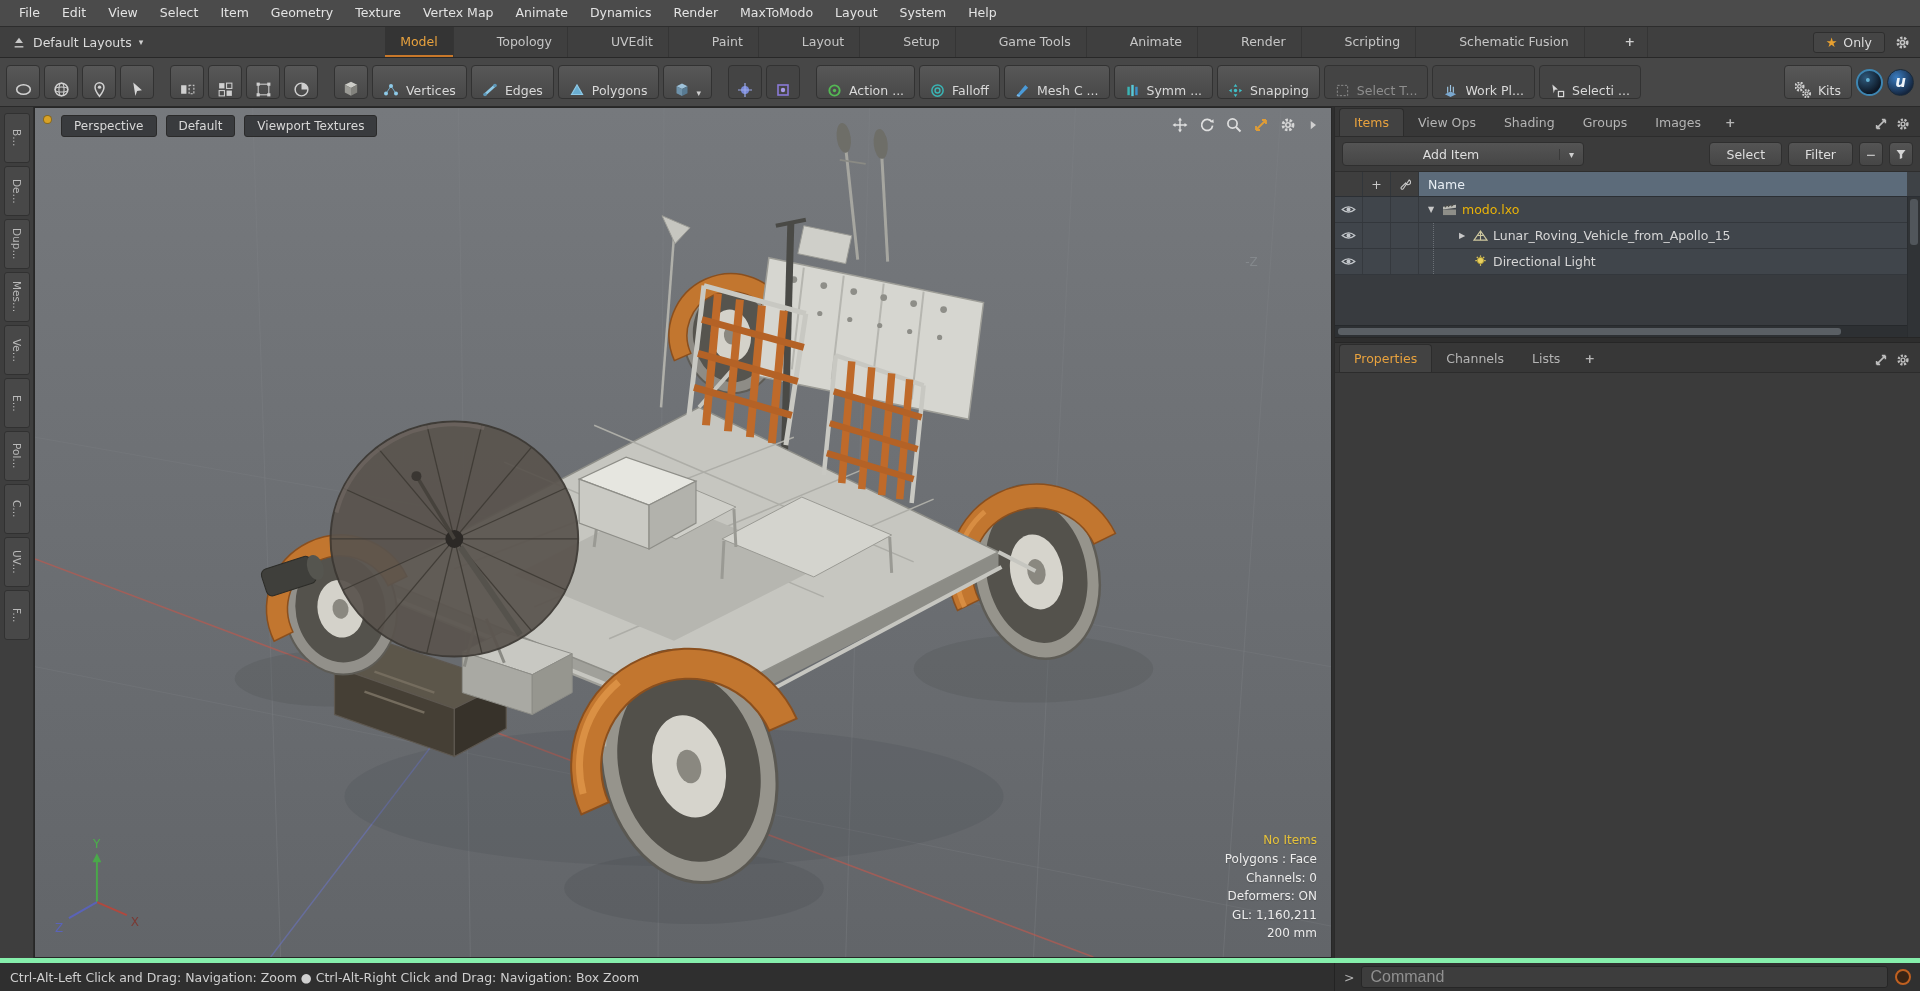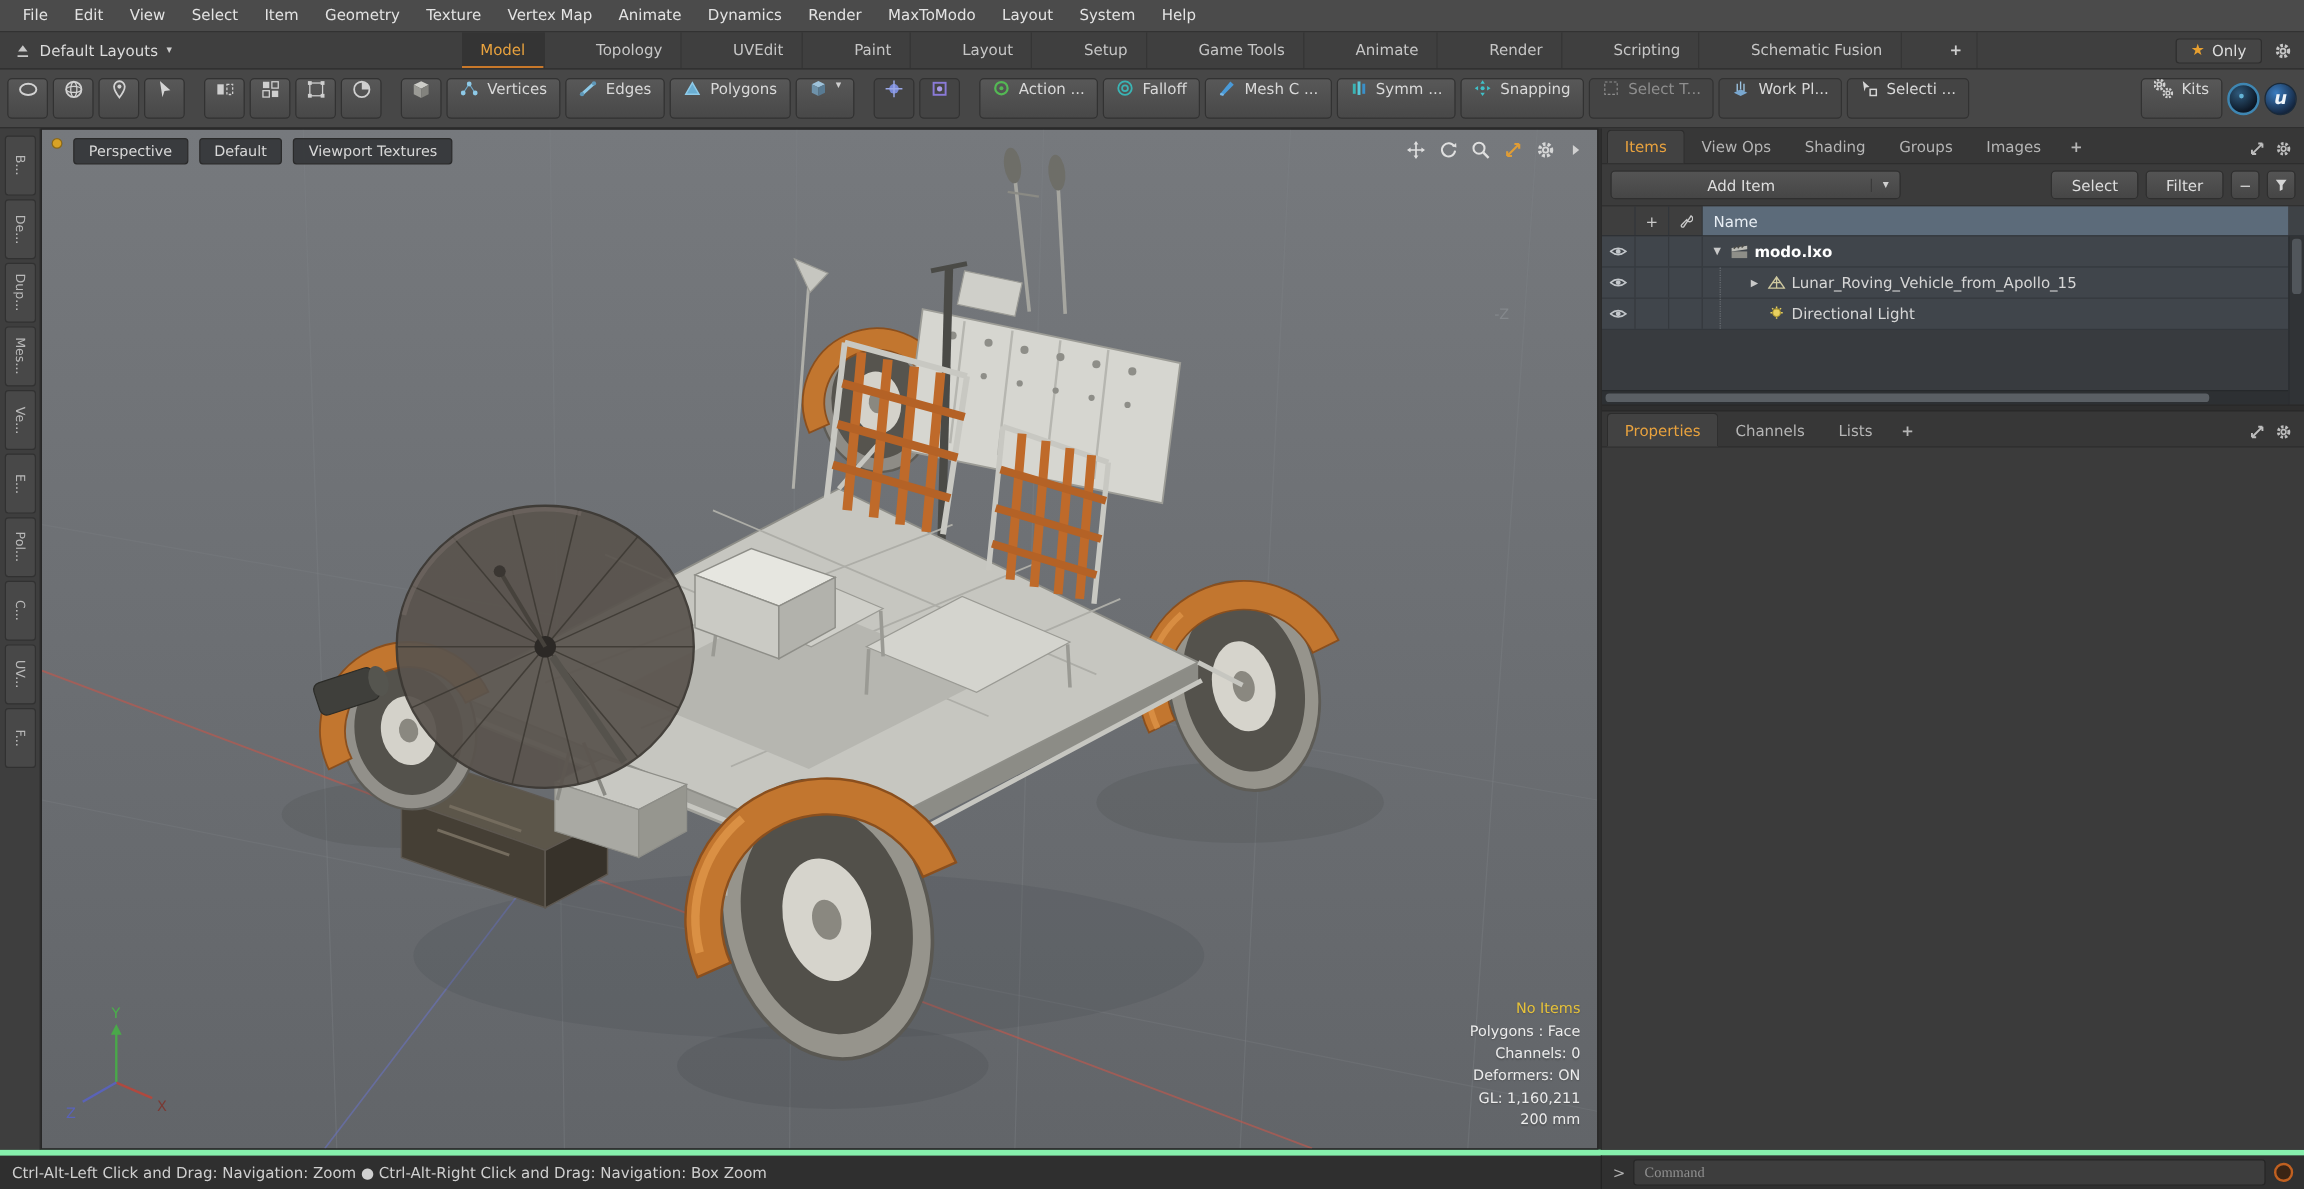--- a/index.html
+++ b/index.html
@@ -25,21 +25,21 @@
   .wtab.addtab { color:#cfcfcf; font-weight:bold; padding:0 12px; }
   .tabbar-right { margin-left:auto; display:flex; align-items:center; gap:10px; padding-right:10px; }
   .only-btn { display:flex; align-items:center; gap:6px; background:#454545; border:1px solid #2e2e2e;
     border-radius:3px; padding:2px 12px; }
   .star { color:#e8a030; font-size:13px; }
 
   
   .toolbar { height:49px; background:#474747; border-bottom:1px solid #2a2a2a;
     display:flex; align-items:center; padding:0 6px; gap:4px; white-space:nowrap; overflow:hidden; }
   .tbtn { height:34px; border-radius:4px; background:linear-gradient(#585858,#484848);
-    border:1px solid #323232; display:flex; align-items:flex-start; gap:7px; padding:0 10px; color:#d9d9d9; }
+    border:1px solid #323232; display:flex; align-items:flex-end; gap:7px; padding:0 10px; color:#d9d9d9; }
   .tbtn.icon-only { width:34px; justify-content:center; padding:0; }
   .tbtn.flat { background:#444444; }
   .tbtn.disabled { color:#8e8e8e; }
   .tb-gap { width:8px; }
   .tb-spacer { flex:1; }
   .round-icon { width:27px; height:27px; border-radius:50%; display:flex; align-items:center; justify-content:center; }
   .round-icon.sphere { background:radial-gradient(circle at 35% 30%, #2f5a7c, #0d1826 70%); border:2px solid #3e86b2; }
   .round-icon.modo { background:radial-gradient(circle at 35% 30%, #3a7cc0, #14253e 75%); border:1px solid #1a2a3a;
     color:#eef4fa; font-weight:bold; font-style:italic; font-size:15px; }
   .caret { font-size:9px; color:#cfcfcf; }
@@ -89,38 +89,38 @@
   .th-name { flex:1; background:#5c6b7a; color:#e7edf3; display:flex; align-items:center; padding-left:9px; }
   .th-rail { width:13px; background:#3e4246; }
 
   .tree-body { background:#35383c; display:flex; }
   .tree-rows { flex:1; }
   .tree-rail { width:13px; background:#303336; border-left:1px solid #2a2d30; position:relative; }
   .tree-rail .thumb { position:absolute; top:2px; left:2px; right:2px; height:46px; background:#51565b; border-radius:3px; }
   .trow { height:26px; display:flex; align-items:stretch; background:#40454b; border-bottom:1px solid #33373c; }
   .trow .cell { width:28px; border-right:1px solid #35393e; display:flex; align-items:center; justify-content:center; }
   .trow .namecell { flex:1; display:flex; align-items:center; gap:5px; padding-left:6px; color:#d6d6d6; }
-  .trow .bold { color:#ffffff; font-weight:bold; }
+  .trow .bold { color:#eab308; font-weight:normal; }
   .tri { font-size:8px; color:#c9c9c9; width:12px; text-align:center; }
   .indent { width:18px; height:100%; border-left:1px dotted #6b7076; margin-left:8px; }
   .tree-empty { height:50px; background:#383b3f; }
   .hscroll { height:12px; background:#2d3033; position:relative; border-top:1px solid #26292c; }
   .hscroll .thumb { position:absolute; top:2px; left:3px; width:88%; height:7px; background:#5a5f64; border-radius:3px; }
 
   .panel-divider { height:6px; background:#2e2e2e; border-top:1px solid #262626; border-bottom:1px solid #262626; }
   .props-area { flex:1; background:#3b3b3b; }
 
   
   .bottom { height:33px; display:flex; background:#2f2f2f; border-top:5px solid #86efac; }
   .status { flex:1; display:flex; align-items:center; padding-left:10px; color:#cfcfcf; }
   .command-bar { width:586px; display:flex; align-items:center; gap:7px; padding:0 9px;
     background:#303030; border-left:1px solid #232323; }
   .prompt { color:#b2b2b2; }
   .cmd-input { flex:1; height:22px; background:#3d3d3d; border:1px solid #262626; border-radius:3px;
-    color:#f9a8d4; padding:0 8px; font-family:Liberation Serif, serif; font-size:12px; outline:none; }
+    color:#f9a8d4; padding:0 8px; font-family:Liberation Sans, sans-serif; font-size:16px; outline:none; }
   .cmd-input::placeholder { color:#909090; }
   .rec-dot { width:16px; height:16px; border-radius:50%; border:2px solid #c06020; background:#3a2414; }
 </style>
 </head>
 <body>
 
 <svg width="0" height="0" style="position:absolute">
   <defs>
     <symbol id="i-eye" viewBox="0 0 16 12">
       <path d="M1 6 Q8 0.2 15 6 Q8 11.8 1 6 Z" fill="none" stroke="currentColor" stroke-width="1.4"></path>

